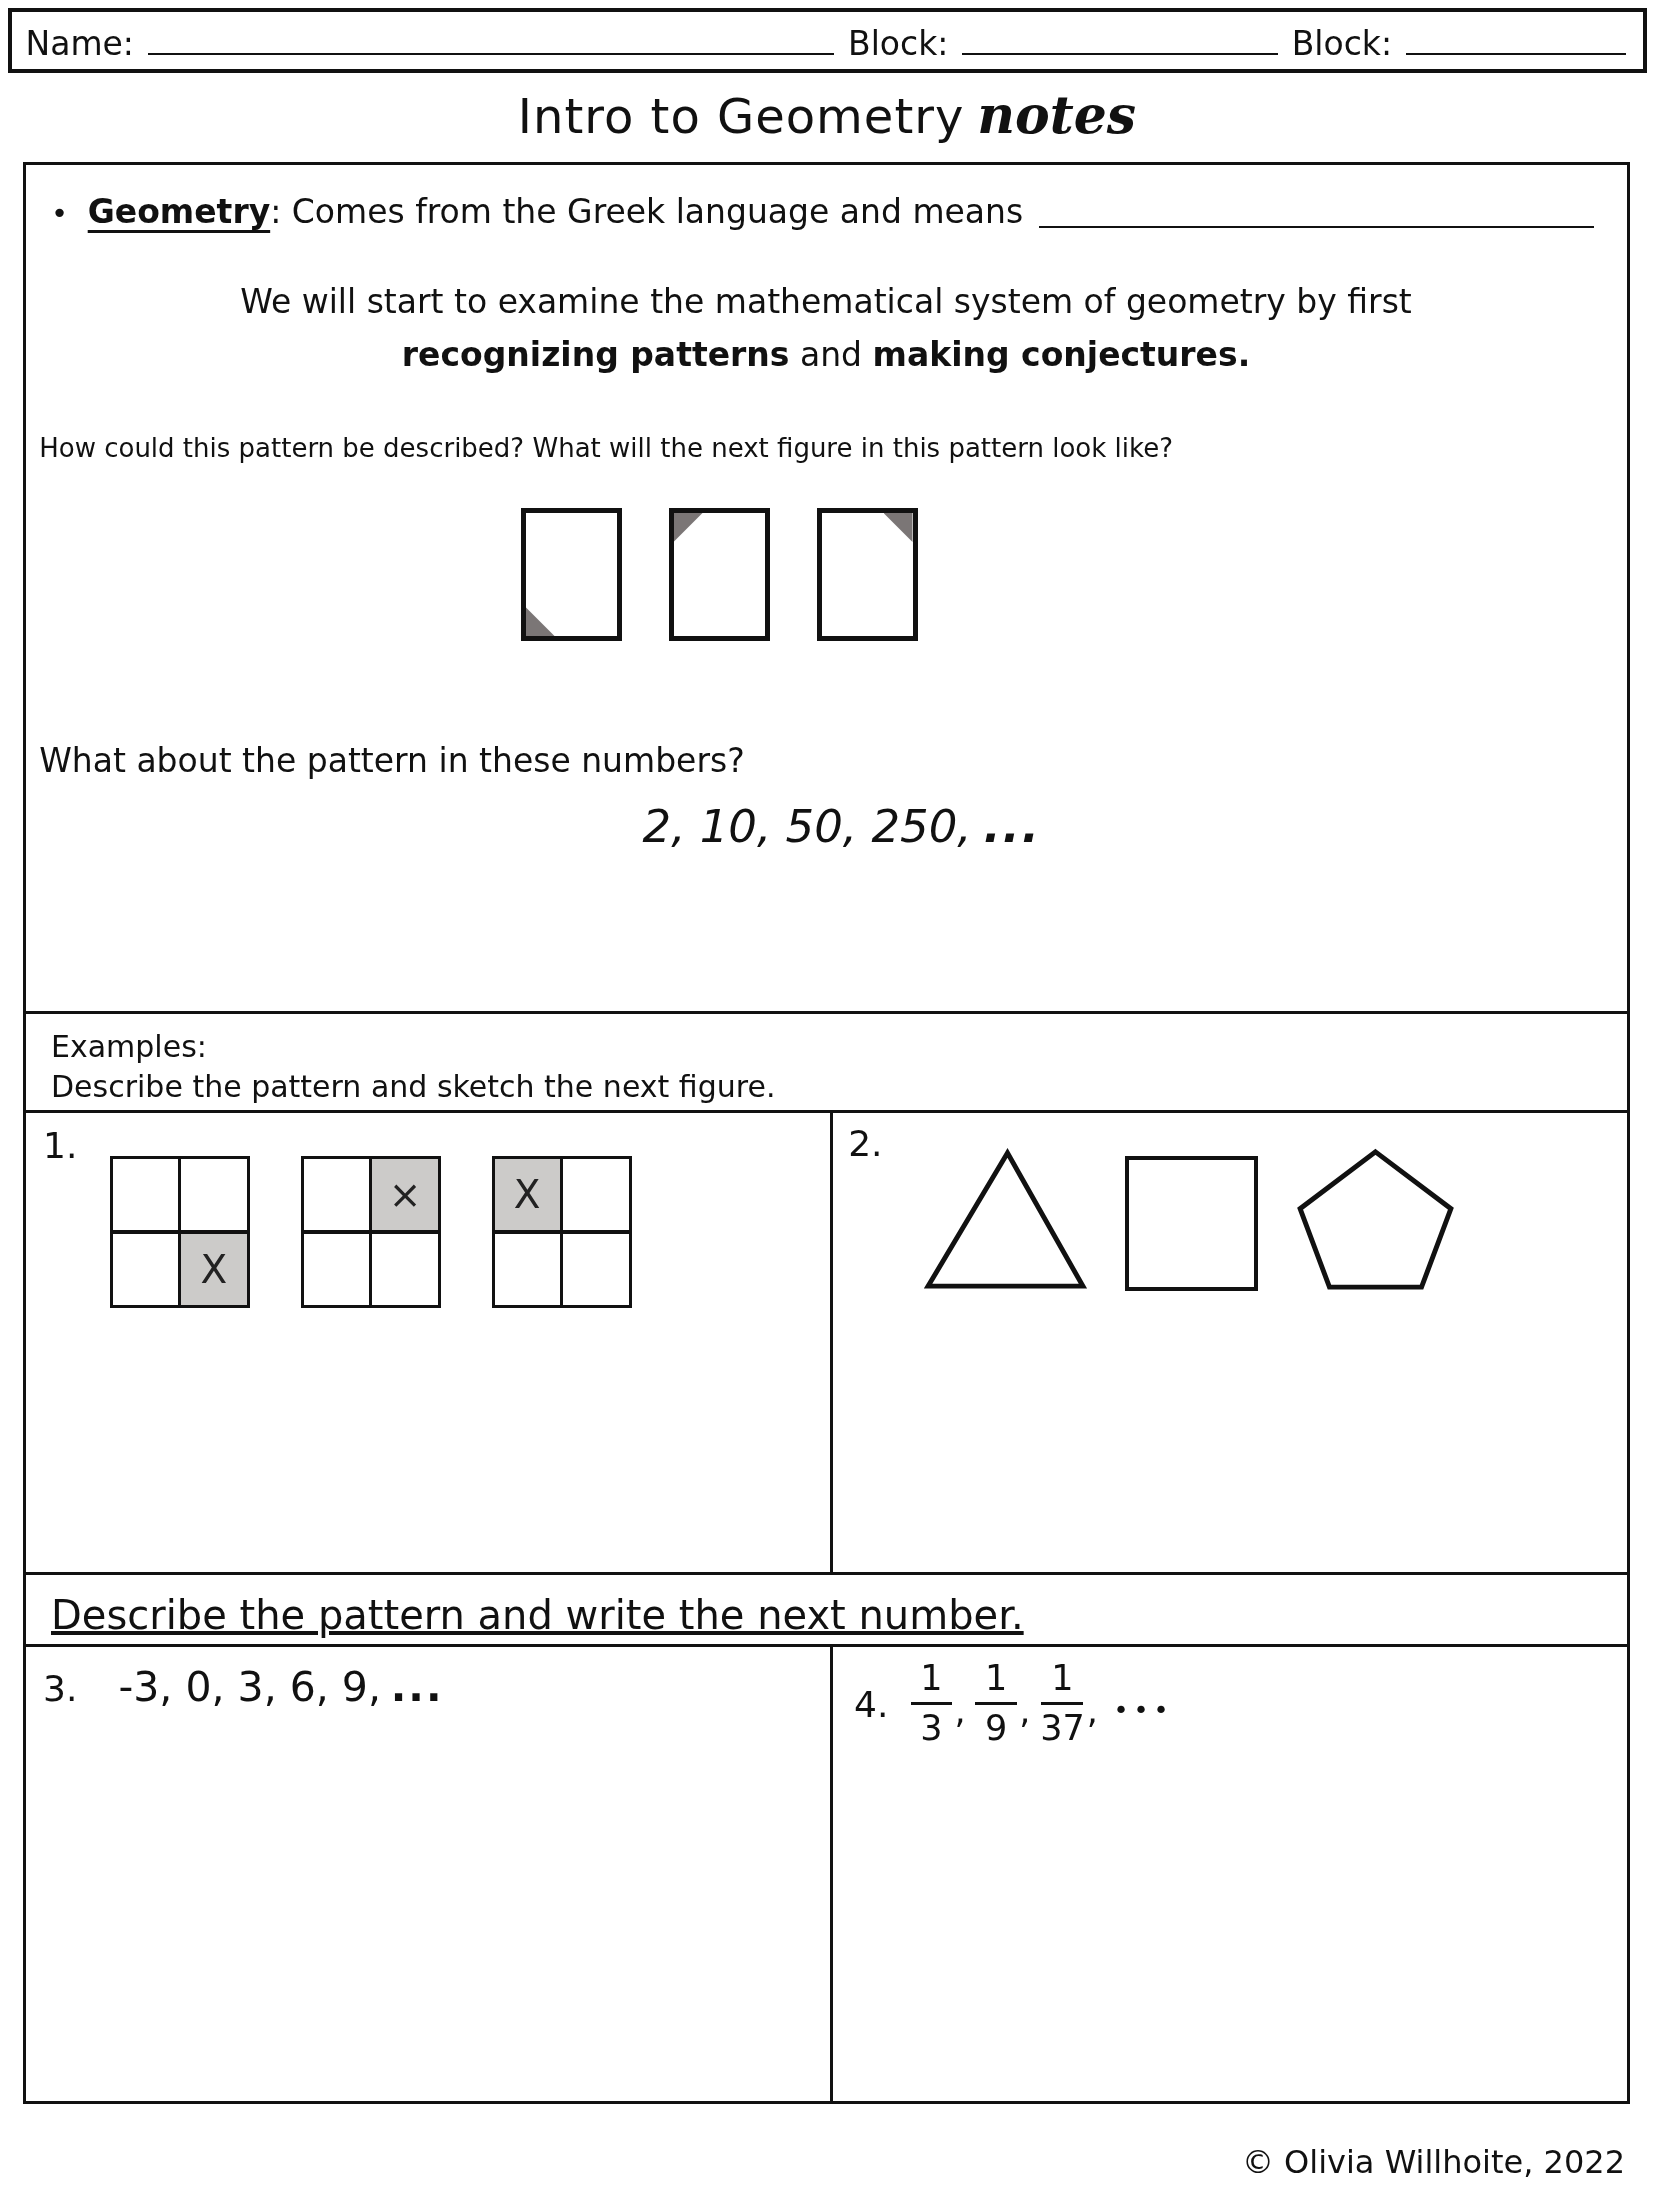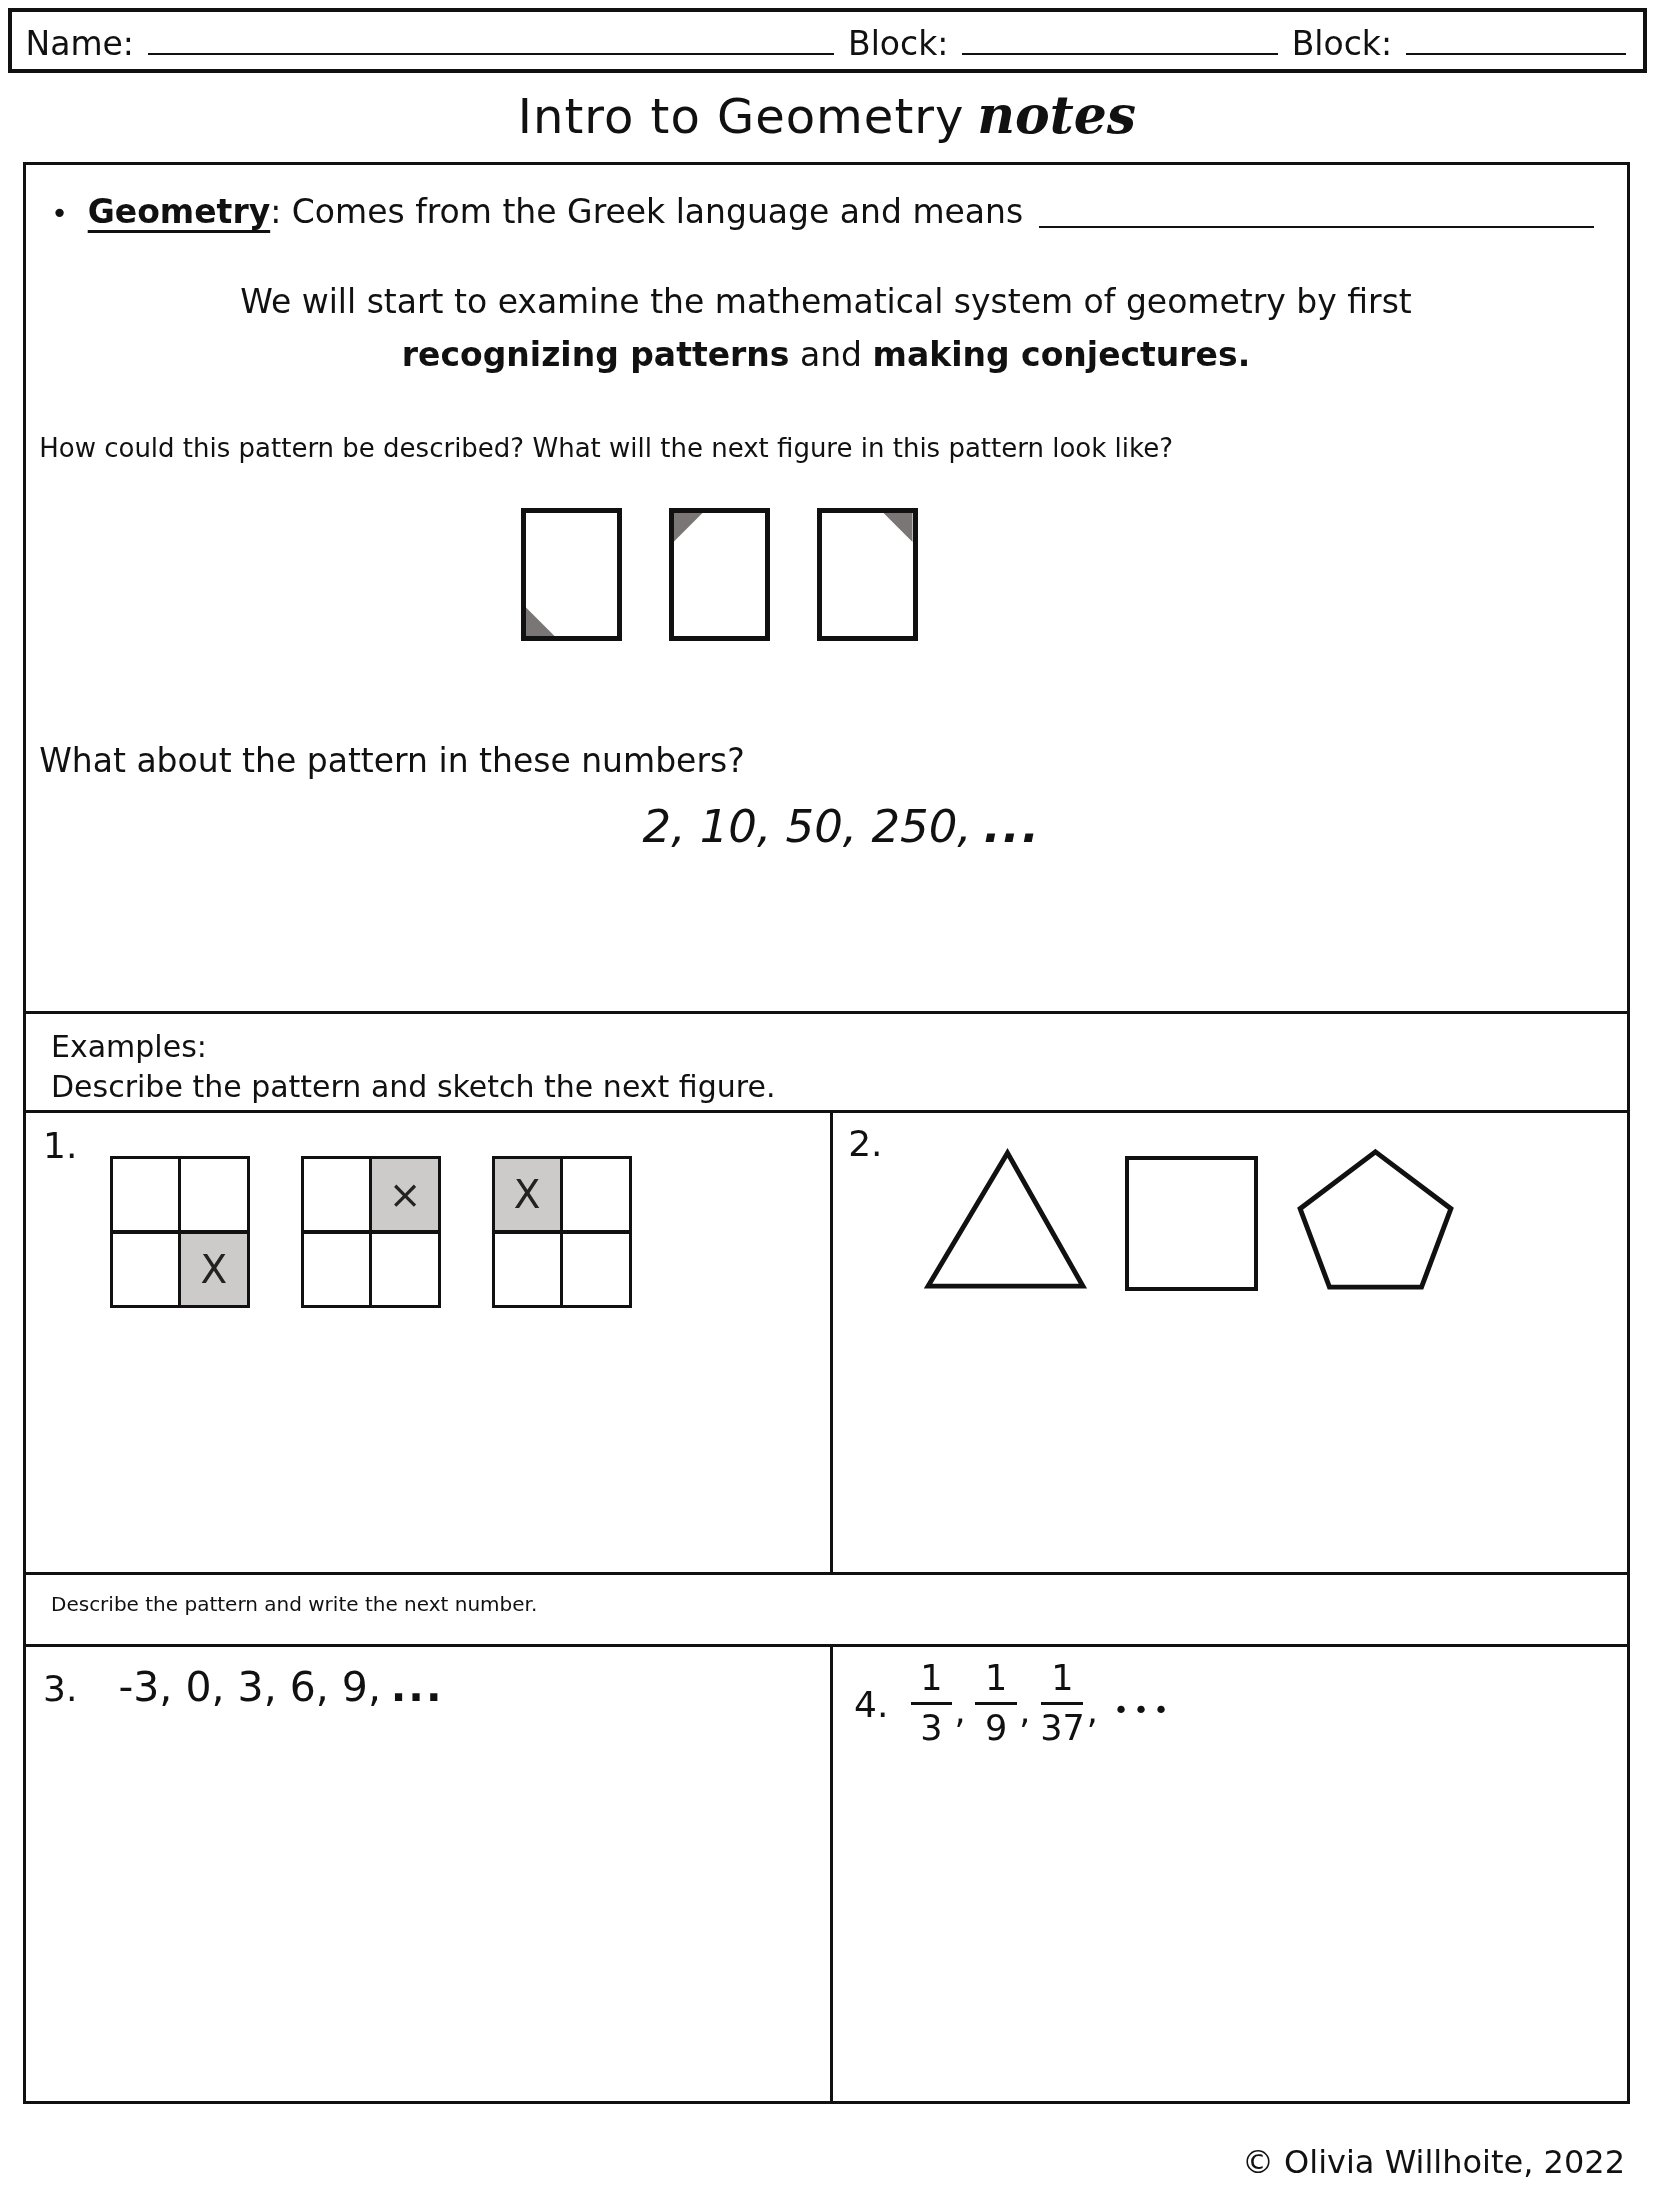--- a/index.html
+++ b/index.html
@@ -20,21 +20,21 @@
   .title-main{font-size:48px;letter-spacing:1px;}
   .title-script{font-family:"DejaVu Serif",serif;font-style:italic;font-weight:bold;font-size:52px;margin-left:7.8px;}
 
   
   .stack{position:absolute;left:22.5px;top:162px;width:1607px;}
   .box{border:3.9px solid #111;margin-top:-3.9px;background:#fff;box-sizing:border-box;position:relative;}
   .box:first-child{margin-top:0;}
   .box1{height:853px;}
   .box2{height:103px;padding:12.7px 25.5px;font-size:30px;line-height:1.35;}
   .box3{height:466px;display:flex;}
-  .box4{height:76px;padding:16.7px 25.5px;font-size:20px;}
+  .box4{height:76px;padding:16.7px 25.5px;font-size:40px;text-decoration:underline;}
   .box5{height:460px;display:flex;}
 
   
   .bullet-row{display:flex;align-items:baseline;margin:27.4px 29px 0 25.5px;font-size:33px;}
   .bullet-dot{margin-right:19.6px;font-size:29px;}
   .term{font-weight:700;text-decoration:underline;text-decoration-thickness:2.9px;text-underline-offset:6.9px;}
   .bullet-blank{flex-grow:1;margin-left:15.7px;margin-right:3.9px;align-self:flex-end;margin-bottom:3.9px;
                 border-bottom:2.9px solid #111;height:0;min-width:372px;}
   .lead-line{text-align:center;margin-top:51px;font-size:33px;}
   .emph-line{text-align:center;margin-top:13.7px;font-size:33px;}

